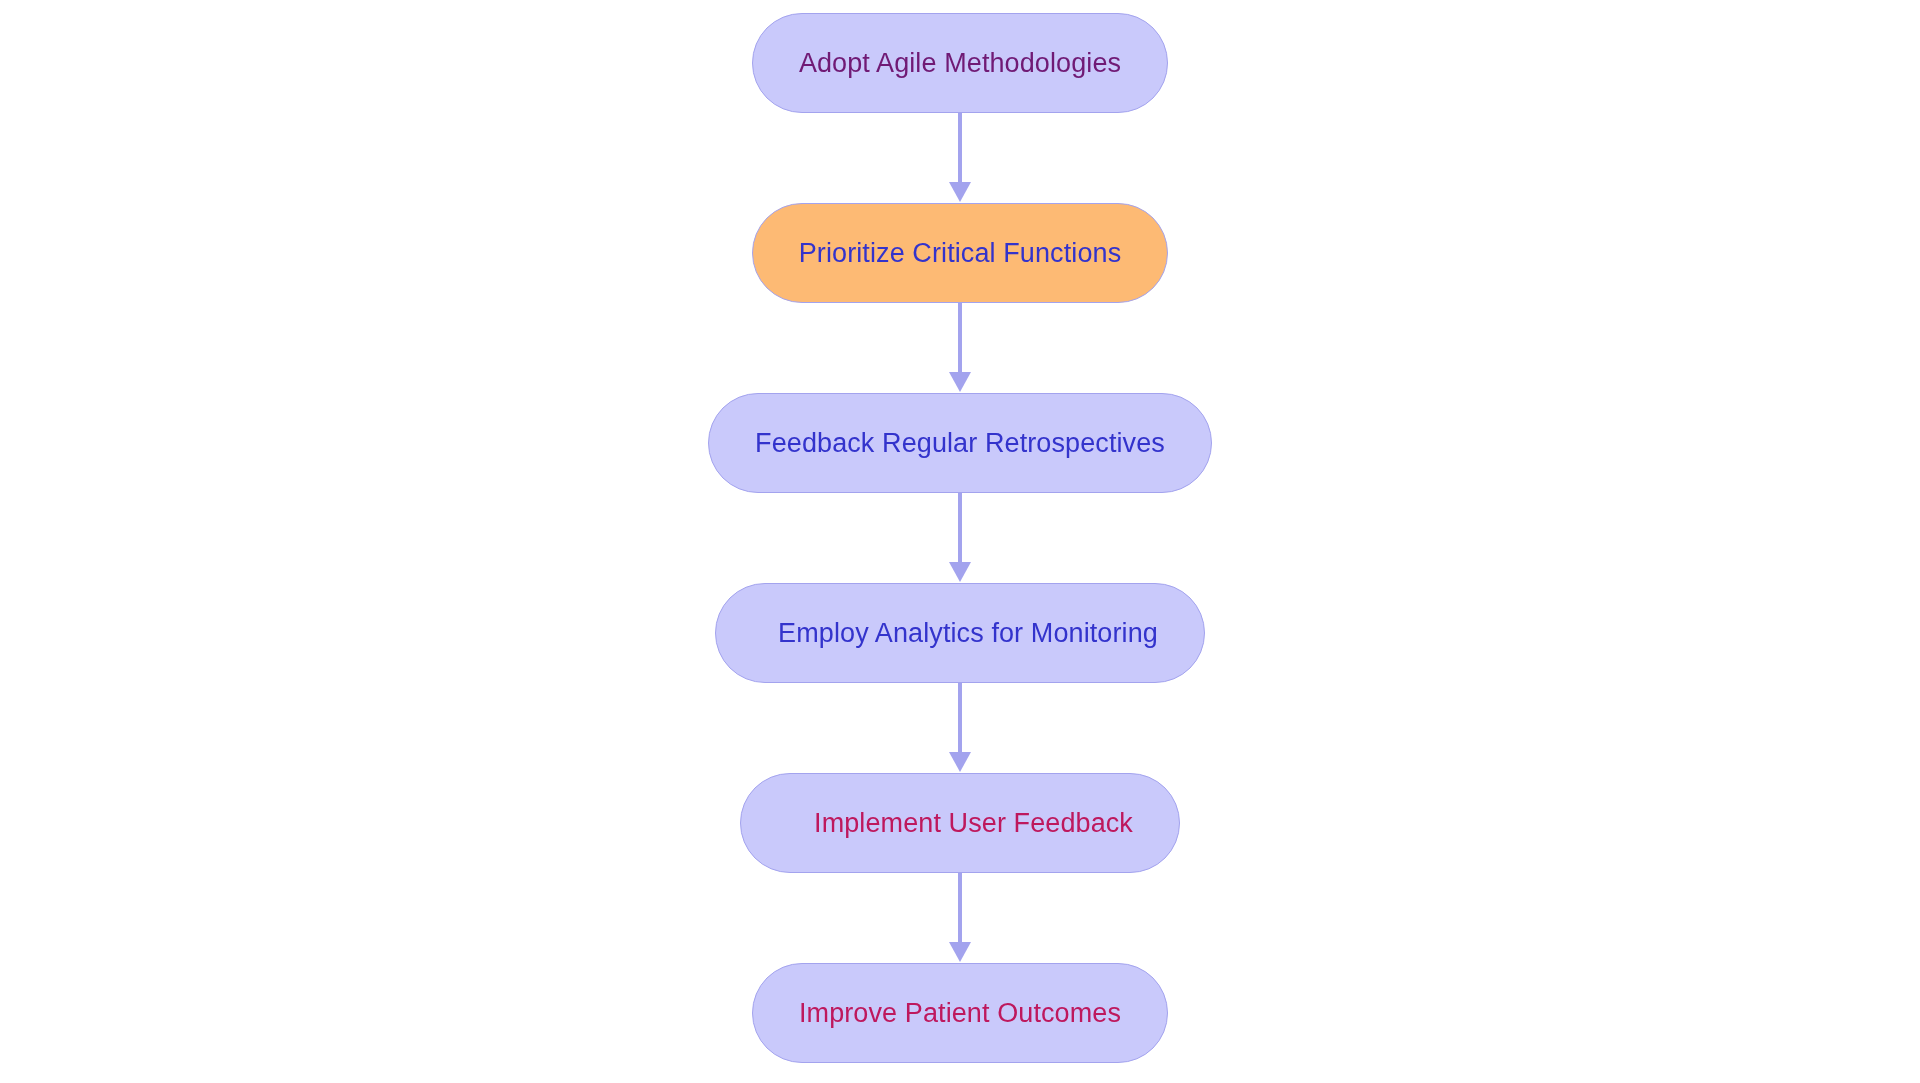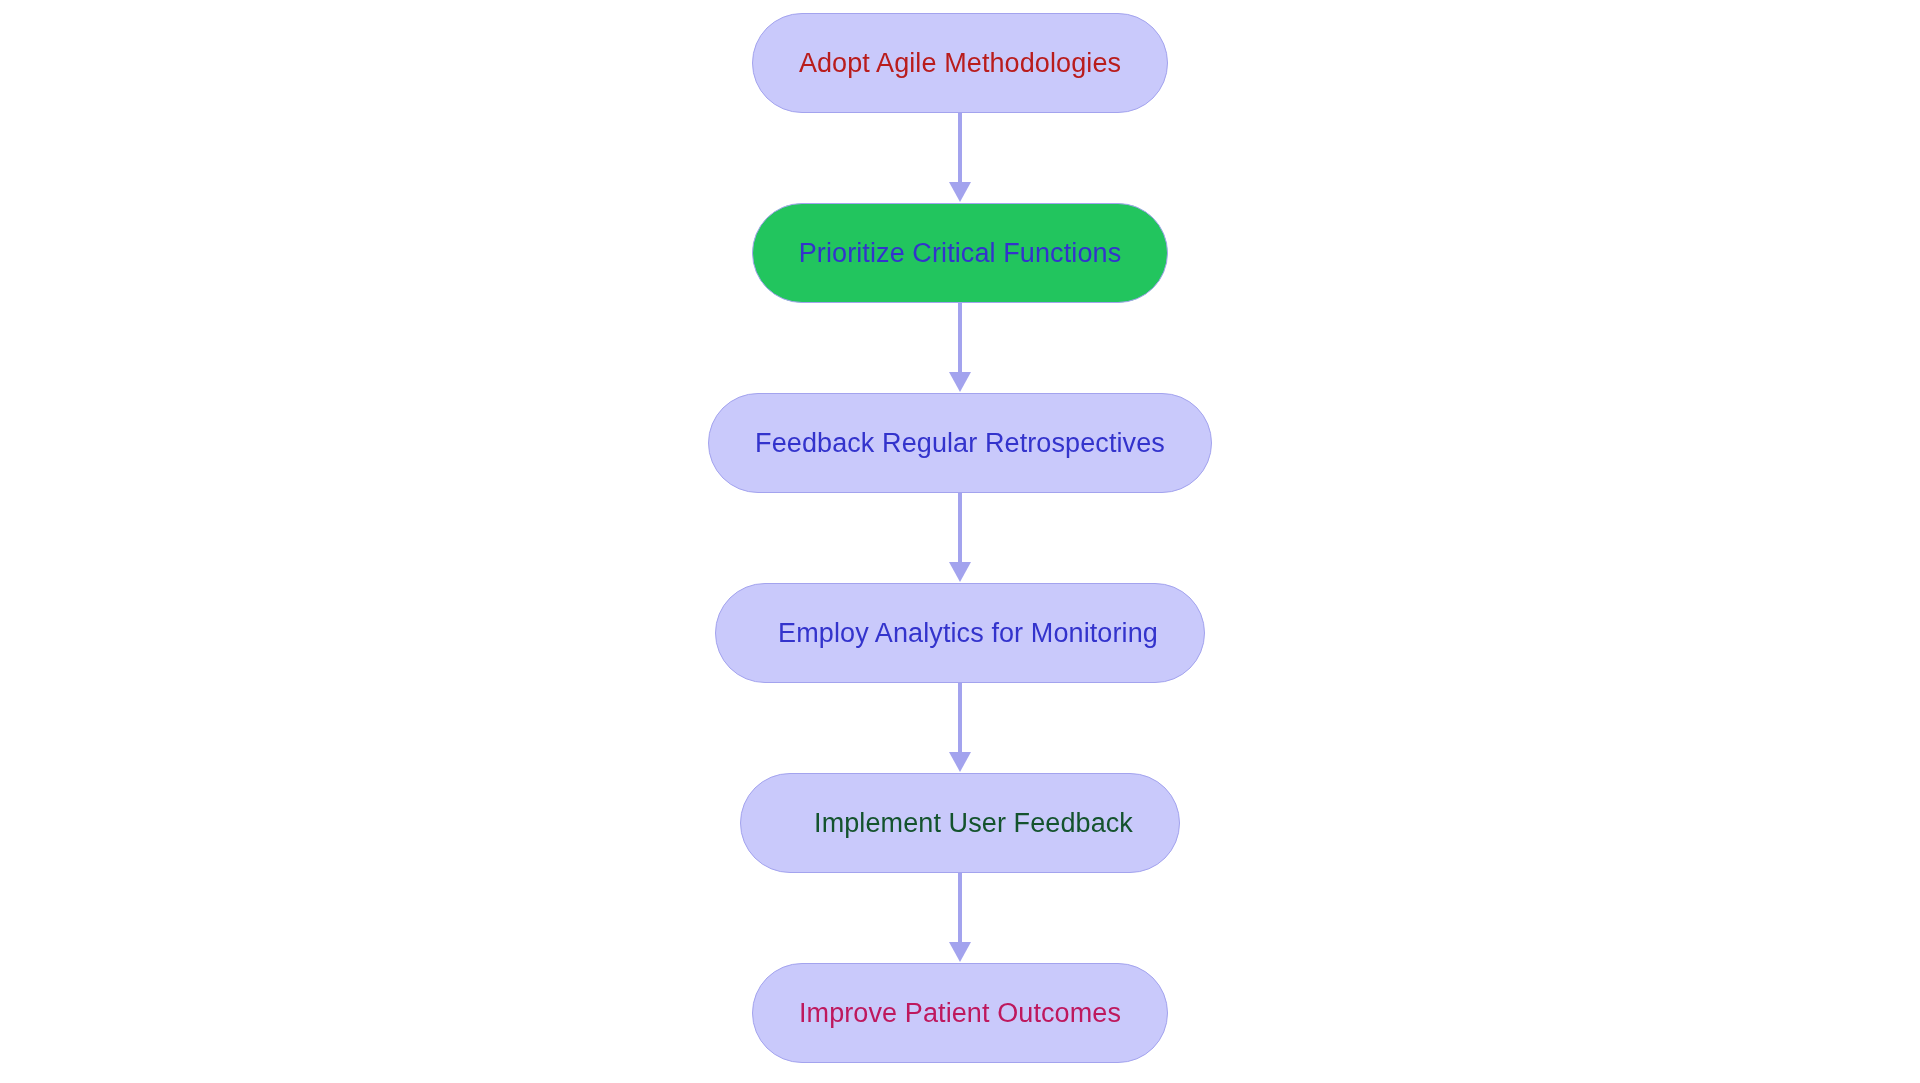--- a/index.html
+++ b/index.html
@@ -78,29 +78,29 @@
     stroke: none;
   }
 </style>
 </head>
 <body style="background: rgb(255, 255, 255);">
 
 <div id="flowchart-canvas" style="background: rgb(255, 255, 255);">
   <div class="flow-column">
 
     <div class="flow-node" style="background: rgb(201, 201, 251); border-color: rgb(163, 163, 238);">
-      <span class="flow-node-label" style="color: #b91c1c;">Adopt Agile Methodologies</span>
+      <span class="flow-node-label" style="color: #701a75;">Adopt Agile Methodologies</span>
     </div>
 
     <svg class="flow-connector" viewBox="0 0 26 90">
       <line class="connector-line" x1="13" y1="0" x2="13" y2="71" stroke="#a3a3ee"></line>
       <polygon class="connector-head" points="2,69 24,69 13,89" fill="#a3a3ee"></polygon>
     </svg>
 
-    <div class="flow-node" style="background: #22c55e; border-color: rgb(163, 163, 238);">
+    <div class="flow-node" style="background: #fdba74; border-color: rgb(163, 163, 238);">
       <span class="flow-node-label" style="color: rgb(51, 51, 204);">Prioritize Critical Functions</span>
     </div>
 
     <svg class="flow-connector" viewBox="0 0 26 90">
       <line class="connector-line" x1="13" y1="0" x2="13" y2="71" stroke="#a3a3ee"></line>
       <polygon class="connector-head" points="2,69 24,69 13,89" fill="#a3a3ee"></polygon>
     </svg>
 
     <div class="flow-node" style="background: rgb(201, 201, 251); border-color: rgb(163, 163, 238);">
       <span class="flow-node-label" style="color: rgb(51, 51, 204);">Feedback Regular Retrospectives</span>
@@ -114,21 +114,21 @@
     <div class="flow-node" style="background: rgb(201, 201, 251); border-color: rgb(163, 163, 238);">
       <span class="flow-node-label" style="color: rgb(51, 51, 204); margin-left: 16px;">Employ Analytics for Monitoring</span>
     </div>
 
     <svg class="flow-connector" viewBox="0 0 26 90">
       <line class="connector-line" x1="13" y1="0" x2="13" y2="71" stroke="#a3a3ee"></line>
       <polygon class="connector-head" points="2,69 24,69 13,89" fill="#a3a3ee"></polygon>
     </svg>
 
     <div class="flow-node" style="background: rgb(201, 201, 251); border-color: rgb(163, 163, 238);">
-      <span class="flow-node-label" style="color: #14532d; margin-left: 27px;">Implement User Feedback</span>
+      <span class="flow-node-label" style="color: #be185d; margin-left: 27px;">Implement User Feedback</span>
     </div>
 
     <svg class="flow-connector" viewBox="0 0 26 90">
       <line class="connector-line" x1="13" y1="0" x2="13" y2="71" stroke="#a3a3ee"></line>
       <polygon class="connector-head" points="2,69 24,69 13,89" fill="#a3a3ee"></polygon>
     </svg>
 
     <div class="flow-node" style="background: rgb(201, 201, 251); border-color: rgb(163, 163, 238);">
       <span class="flow-node-label" style="color: #be185d;">Improve Patient Outcomes</span>
     </div>

